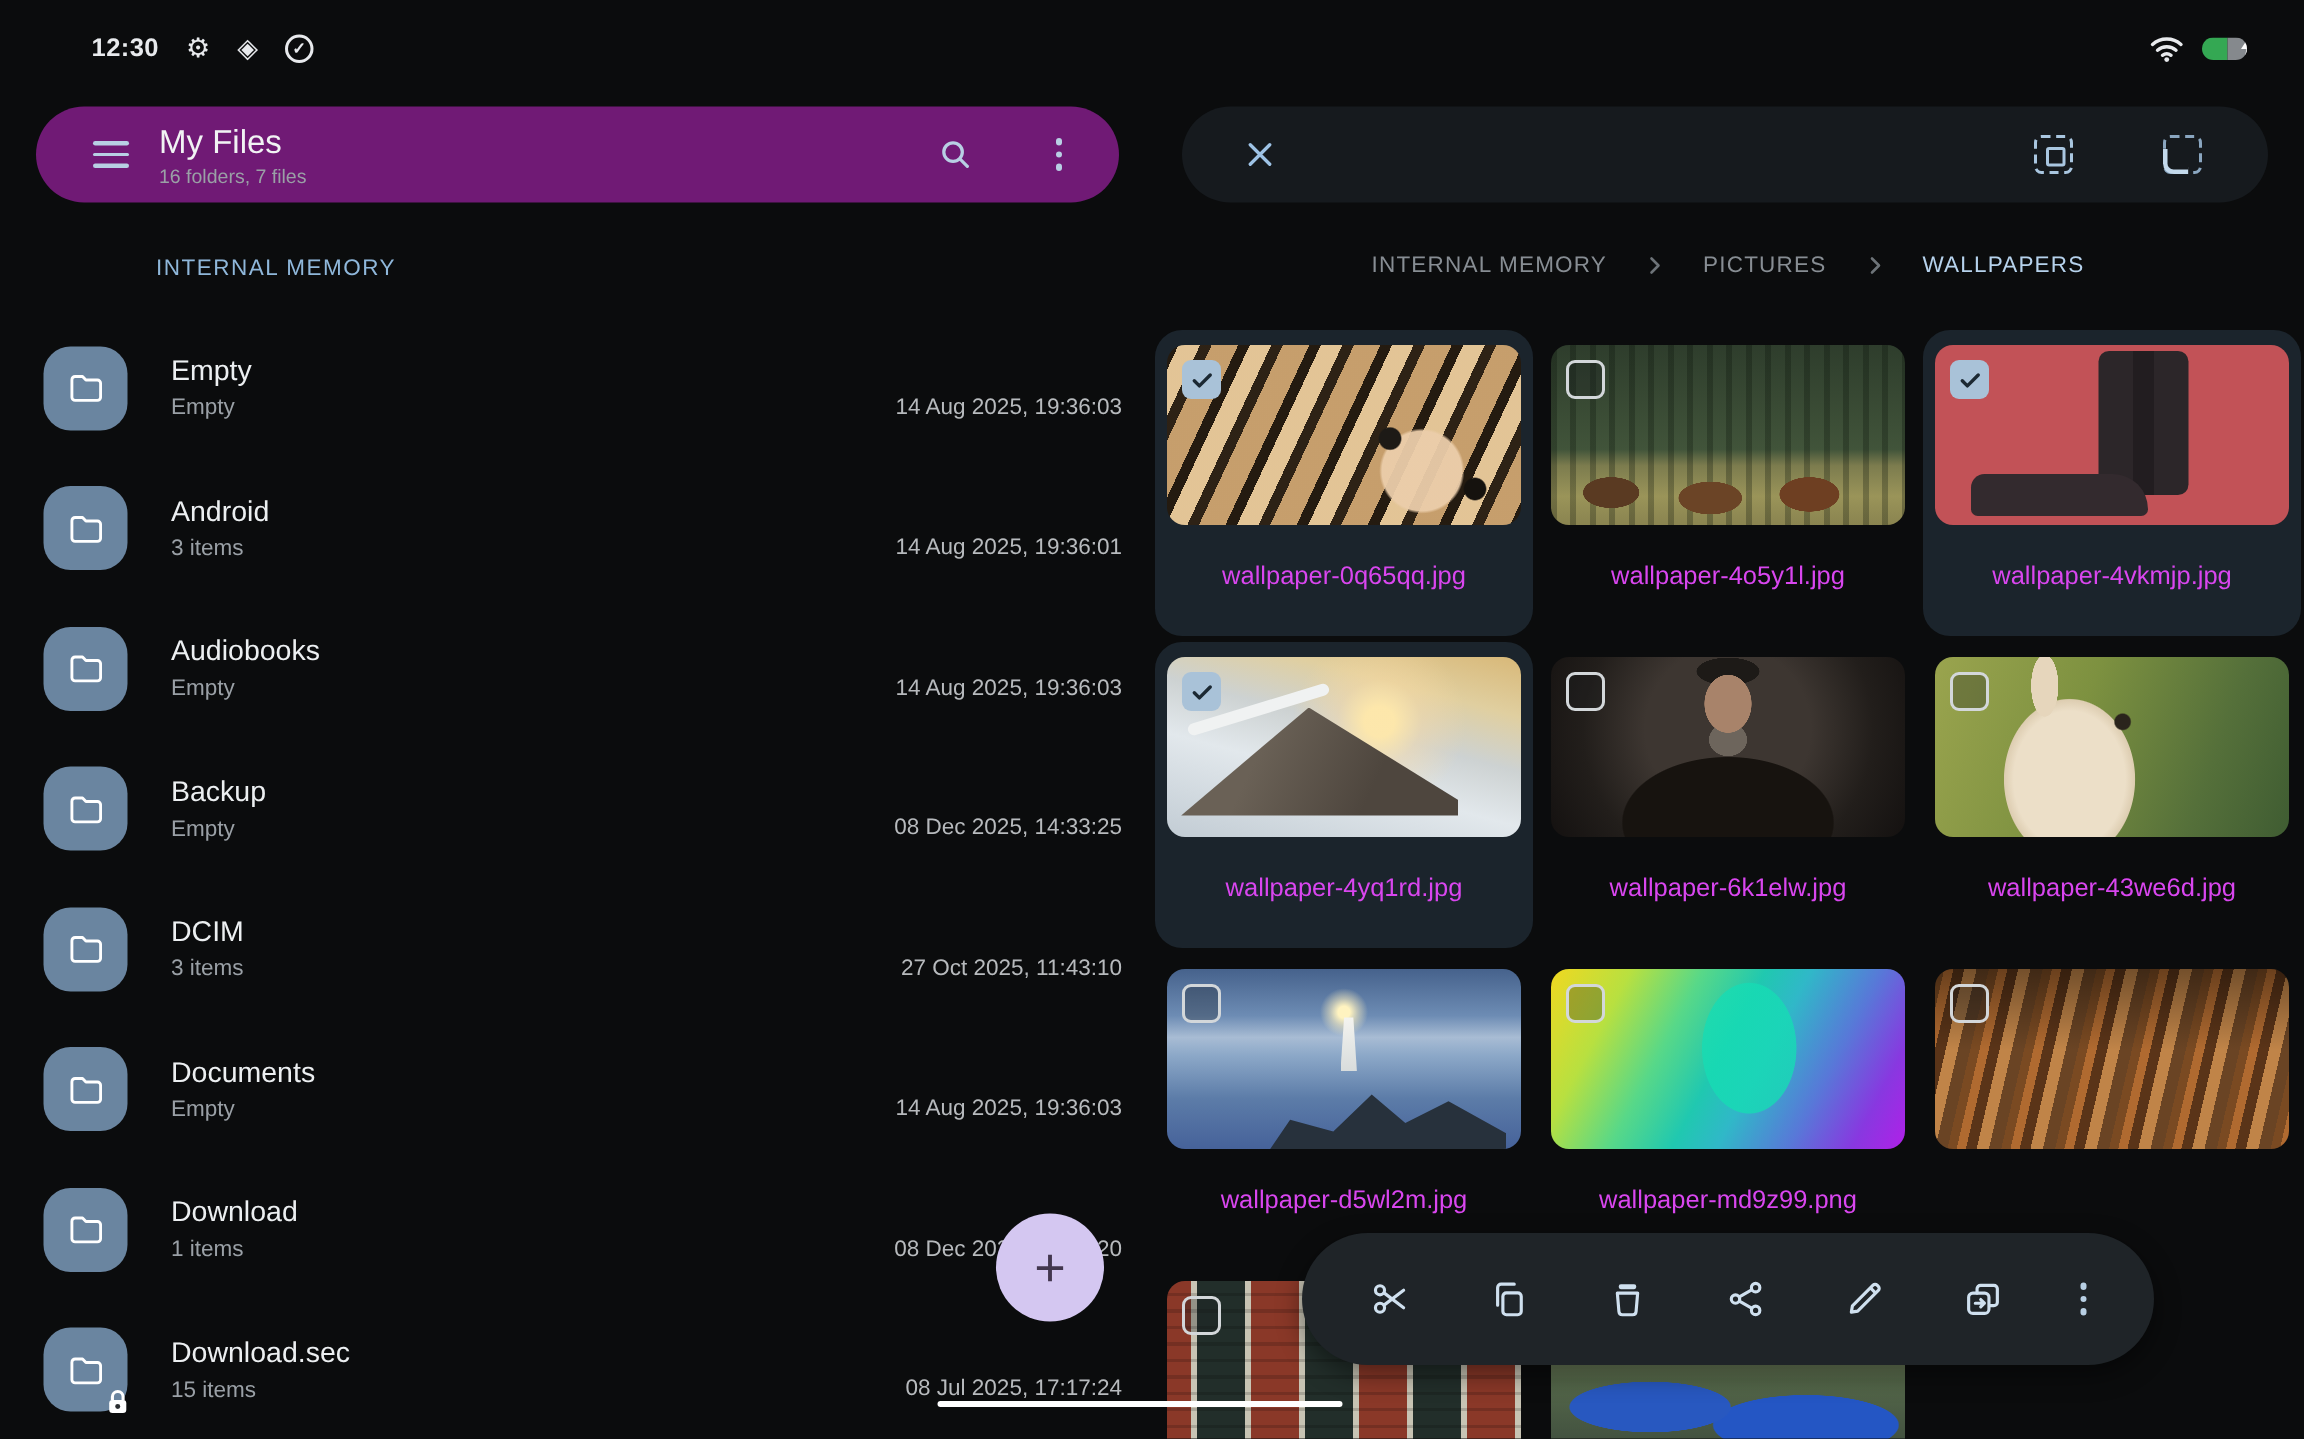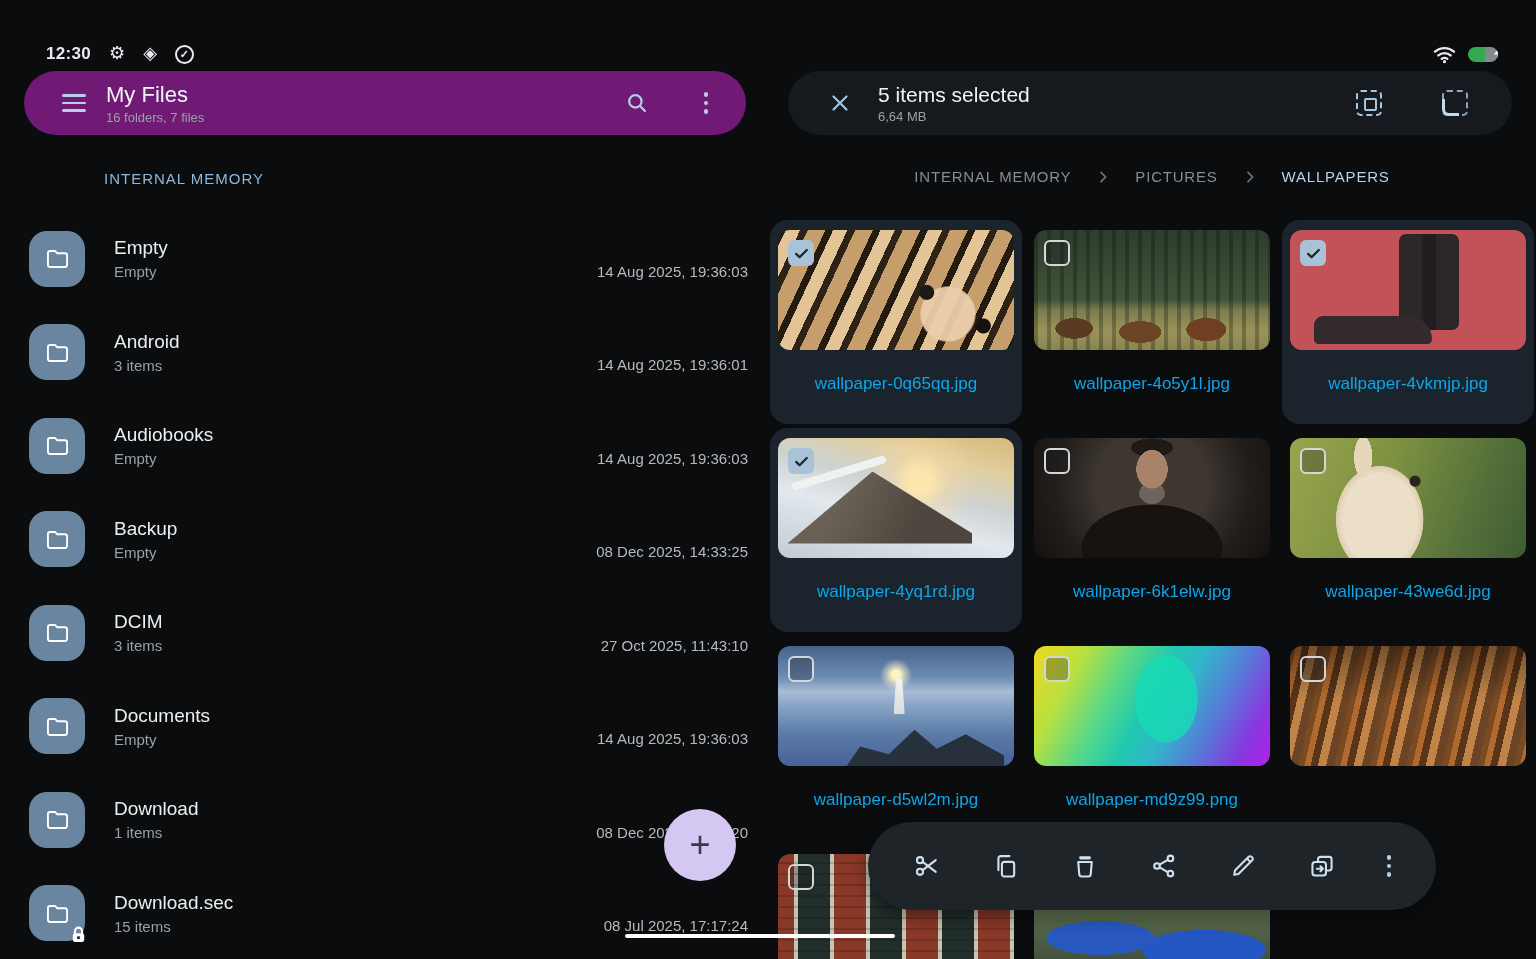--- a/index.html
+++ b/index.html
@@ -1,20 +1,20 @@
 <!DOCTYPE html>
 <html><head>
 <meta charset="utf-8">
 <style>
   *{margin:0;padding:0;box-sizing:border-box}
   html,body{width:1536px;height:959px;overflow:hidden}
   body{background:#0b0c0d;font-family:"Liberation Sans",sans-serif;color:#e8eaed;position:relative}
 
   
-  .status-bar{position:absolute;top:0;left:0;right:0;height:64px;display:flex;align-items:flex-end;padding:0 24px}
+  .status-bar{position:absolute;top:0;left:15px;right:0;height:64px;display:flex;align-items:center;padding:0 24px}
   .sb-time{font-size:17px;font-weight:700;margin-left:22px;letter-spacing:.3px}
   .sb-ico{margin-left:18px;font-size:18px;color:#e8eaed;display:flex;align-items:center}
   .check-circle{width:19px;height:19px;border:2px solid #e8eaed;border-radius:50%;display:flex;align-items:center;justify-content:center;font-size:11px;font-weight:700}
   .sb-right{margin-left:auto;display:flex;align-items:center;gap:12px;margin-right:14px}
   .battery{width:30px;height:15px;border-radius:8px;overflow:hidden;display:flex;position:relative}
   .battery .fill{width:55%;background:#34a853}
   .battery .rest{flex:1;background:#85898d}
   .battery .bolt{position:absolute;right:-7px;top:-2px}
 
   
@@ -58,21 +58,21 @@
 
   .breadcrumb{position:absolute;left:0;top:168px;width:100%;display:flex;justify-content:center;align-items:center;gap:24px;font-size:15px;letter-spacing:.8px}
   .bc-item{color:#878d93;cursor:pointer}
   .bc-item.active{color:#b6d2ec}
   .bc-sep{display:flex;align-items:center}
 
   .grid{position:absolute;left:0;top:218px;width:768px;display:grid;grid-template-columns:repeat(3,256px);grid-auto-rows:208px}
   .tile{position:relative;padding-top:12px;cursor:pointer}
   .tile.selected{background:#1b242c;border-radius:18px;margin:2px;padding-top:10px}
   .thumb{width:236px;height:120px;margin:0 auto;border-radius:12px;position:relative;overflow:hidden}
-  .tname{margin-top:24px;text-align:center;font-size:17px;color:#0ea5e9;white-space:nowrap}
+  .tname{margin-top:24px;text-align:center;font-size:17px;color:#d946ef;white-space:nowrap}
   .cbx{position:absolute;left:10px;top:10px;width:26px;height:26px;border-radius:6px;z-index:5;display:flex;align-items:center;justify-content:center}
   .cbx.checked{background:#a9c2d8}
   .cbx.un{border:2.5px solid #d3d7da;background:rgba(25,29,33,.3)}
 
   
   .kind-ocelot{background:
     radial-gradient(circle at 63% 52%, #1d1a16 0 7px, rgba(0,0,0,0) 8px),
     radial-gradient(circle at 87% 80%, #15120e 0 7px, rgba(0,0,0,0) 8px),
     radial-gradient(circle at 72% 70%, rgba(235,205,170,.95) 0 14%, rgba(0,0,0,0) 15%),
     repeating-linear-gradient(115deg, rgba(22,15,8,.92) 0 7px, rgba(228,198,152,.95) 7px 20px, rgba(24,16,9,.88) 20px 27px, rgba(198,158,108,.95) 27px 43px),#c9a470}
@@ -323,24 +323,20 @@
 <div class="right-pane">
 
   <div class="appbar-right">
     <button class="icon-btn abr-close">
       <span>
         <svg width="24" height="24" viewBox="0 0 24 24" stroke="#9ec3e6" stroke-width="2.2" stroke-linecap="round">
             <path d="M5.5 5.5l13 13M18.5 5.5l-13 13"></path>
           </svg>
       </span>
     </button>
-    <div class="abr-text">
-      <div class="abr-title">5 items selected</div>
-      <div class="abr-sub">6,64 MB</div>
-    </div>
     <div class="abr-actions">
       <button class="icon-btn">
           <span class="sel-ico all"></span>
         </button>
       <button class="icon-btn">
           <span class="sel-ico range"></span>
         </button>
     </div>
   </div>
 

